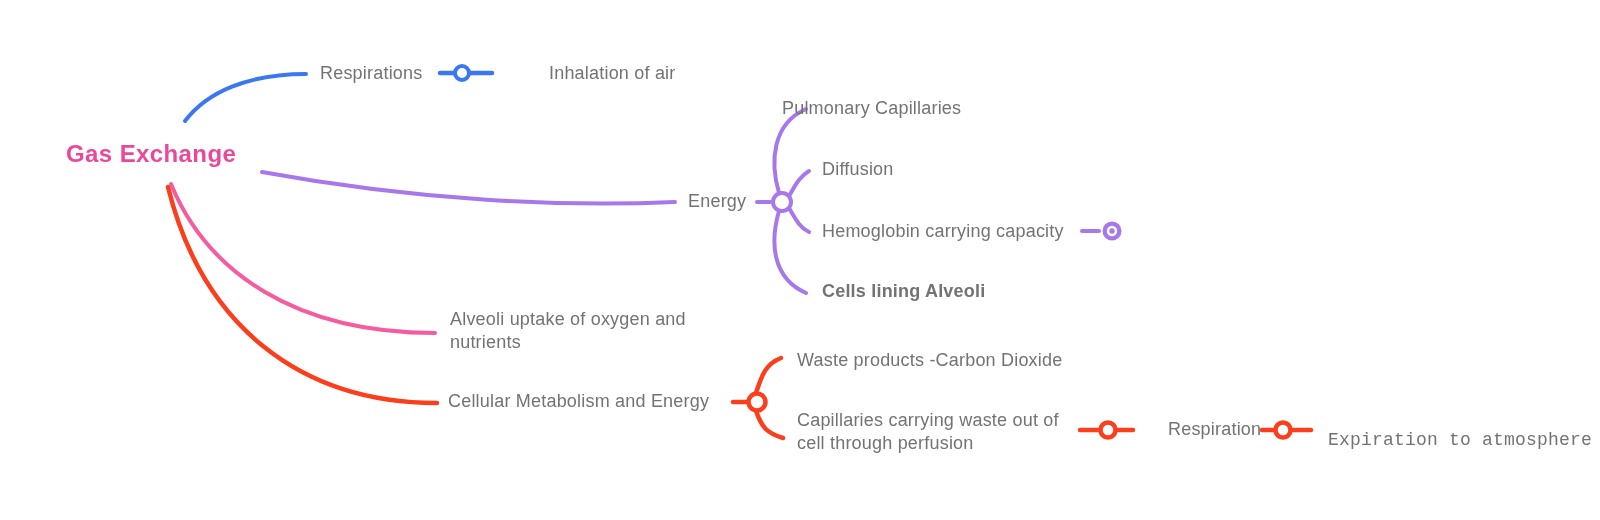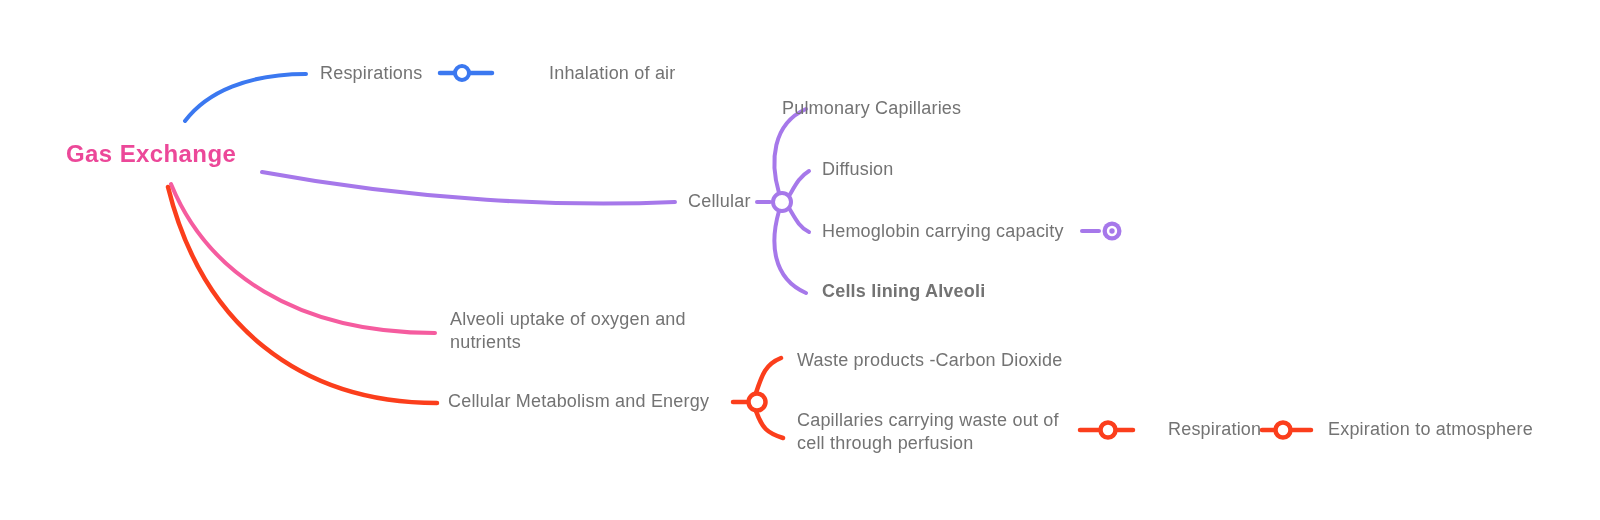--- a/index.html
+++ b/index.html
@@ -73,27 +73,27 @@
     <circle cx="1108" cy="430" r="7.5" fill="#ffffff" stroke="#fb3e1c" stroke-width="4.5"></circle>
     <path d="M 1262 430 L 1311 430" stroke="#fb3e1c" stroke-width="4.5" stroke-linecap="round"></path>
     <circle cx="1283" cy="430" r="7.5" fill="#ffffff" stroke="#fb3e1c" stroke-width="4.5"></circle>
   </svg>
 
   <div class="root-label">Gas Exchange</div>
 
   <div class="label" style="left:320px; top:62px;">Respirations</div>
   <div class="label" style="left:505px; top:62px;margin-left:44px;">Inhalation of air</div>
 
-  <div class="label" style="left:688px; top:190px;">Cellular</div>
+  <div class="label" style="left:688px; top:190px;">Energy</div>
   <div class="label" style="left:782px; top:97px;">Pulmonary Capillaries</div>
   <div class="label" style="left:822px; top:158px;">Diffusion</div>
   <div class="label" style="left:822px; top:220px;">Hemoglobin carrying capacity</div>
   <div class="label" style="left:822px; top:280px;font-weight:bold;">Cells lining Alveoli</div>
 
   <div class="label wrap" style="left:450px; top:308px; width:262px;">Alveoli uptake of oxygen and nutrients</div>
 
   <div class="label" style="left:448px; top:390px;">Cellular Metabolism and Energy</div>
   <div class="label" style="left:797px; top:349px;">Waste products -Carbon Dioxide</div>
   <div class="label wrap" style="left:797px; top:409px; width:278px;">Capillaries carrying waste out of cell through perfusion</div>
   <div class="label" style="left:1148px; top:418px;margin-left:20px;">Respiration</div>
-  <div class="label" style="left:1328px; top:418px;">Expiration to atmosphere</div>
+  <div class="label" style="left:1328px; top:429px;font-family:Liberation Mono, monospace;">Expiration to atmosphere</div>
 
 </div>
 
 </body></html>

